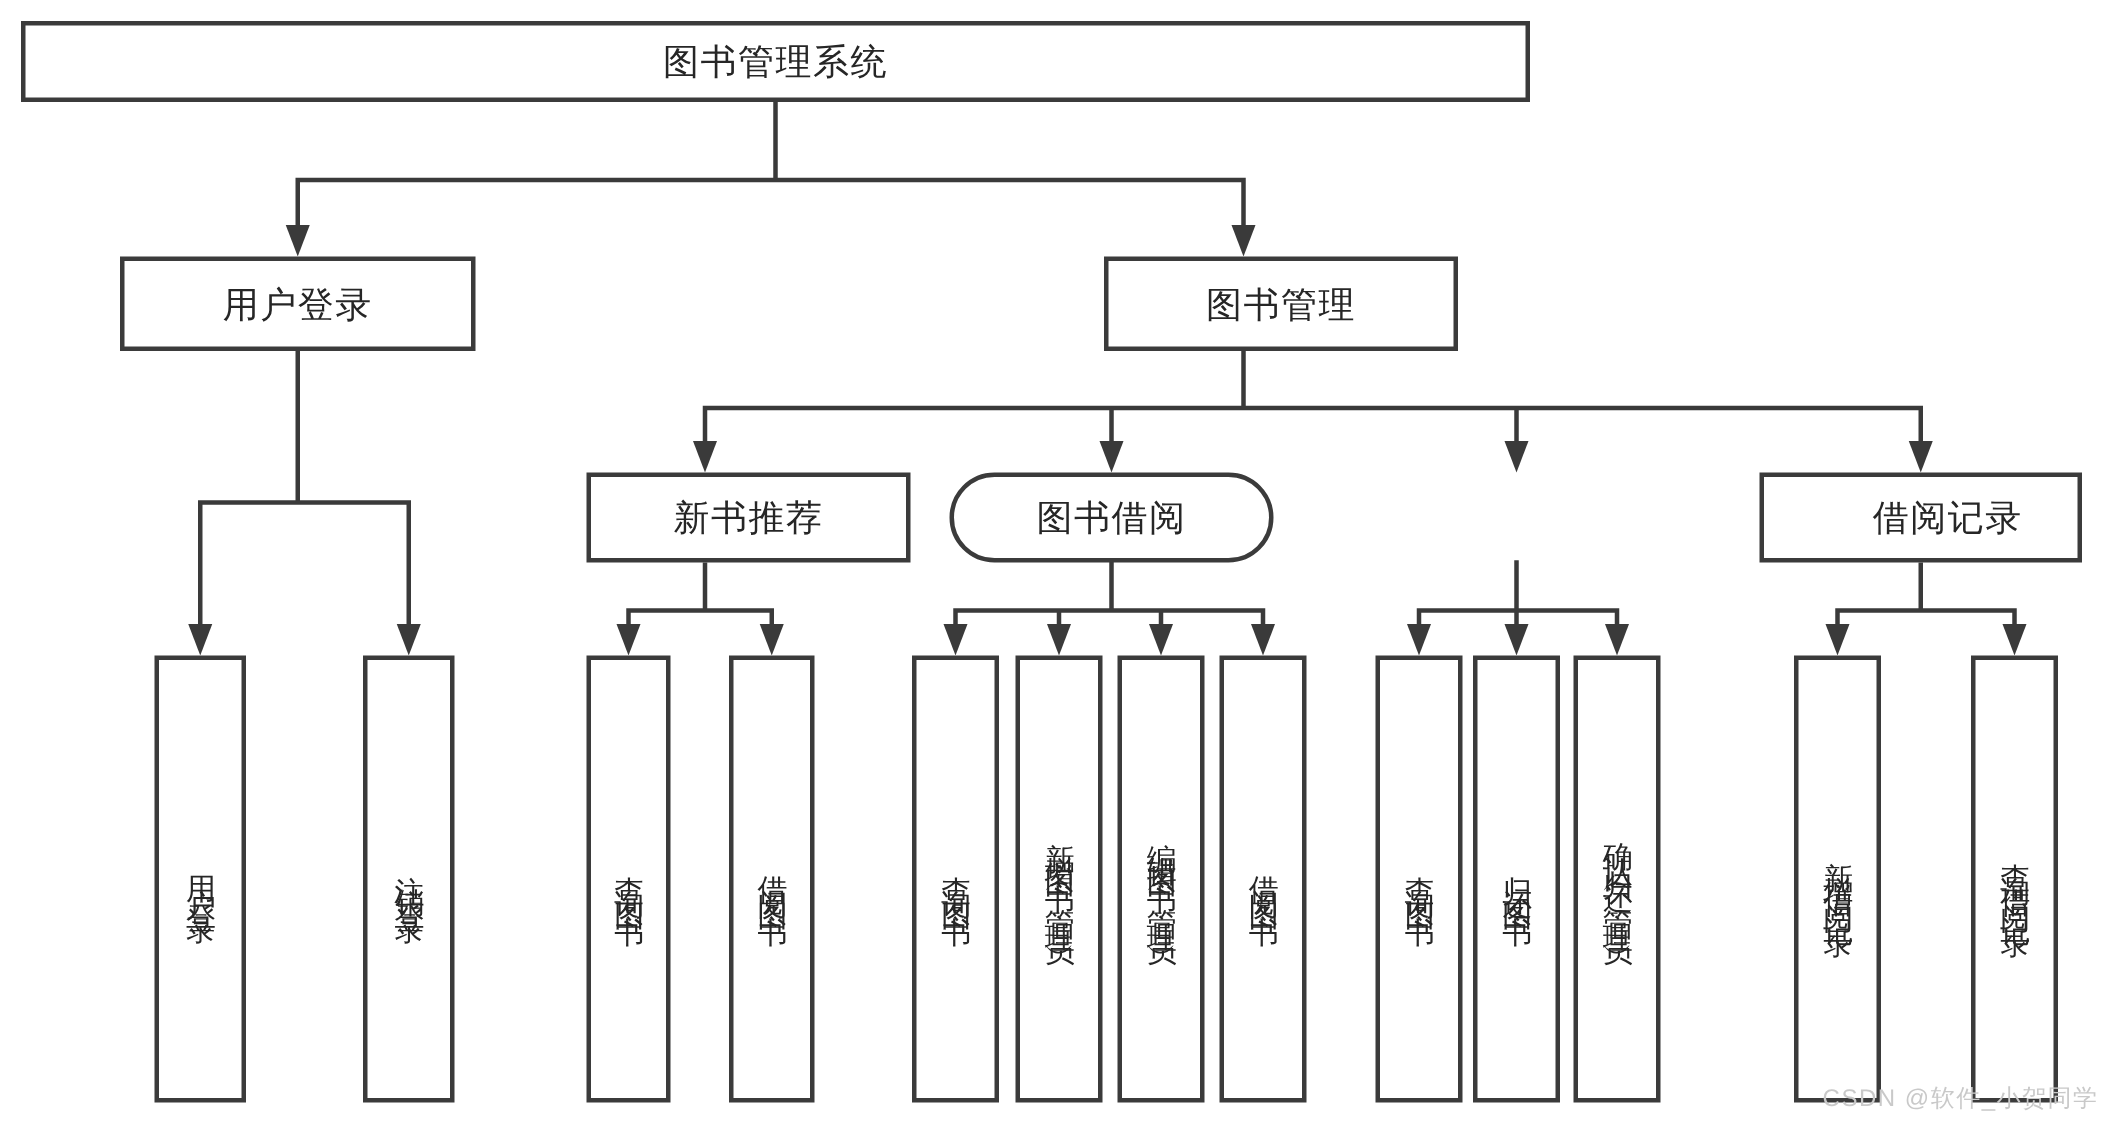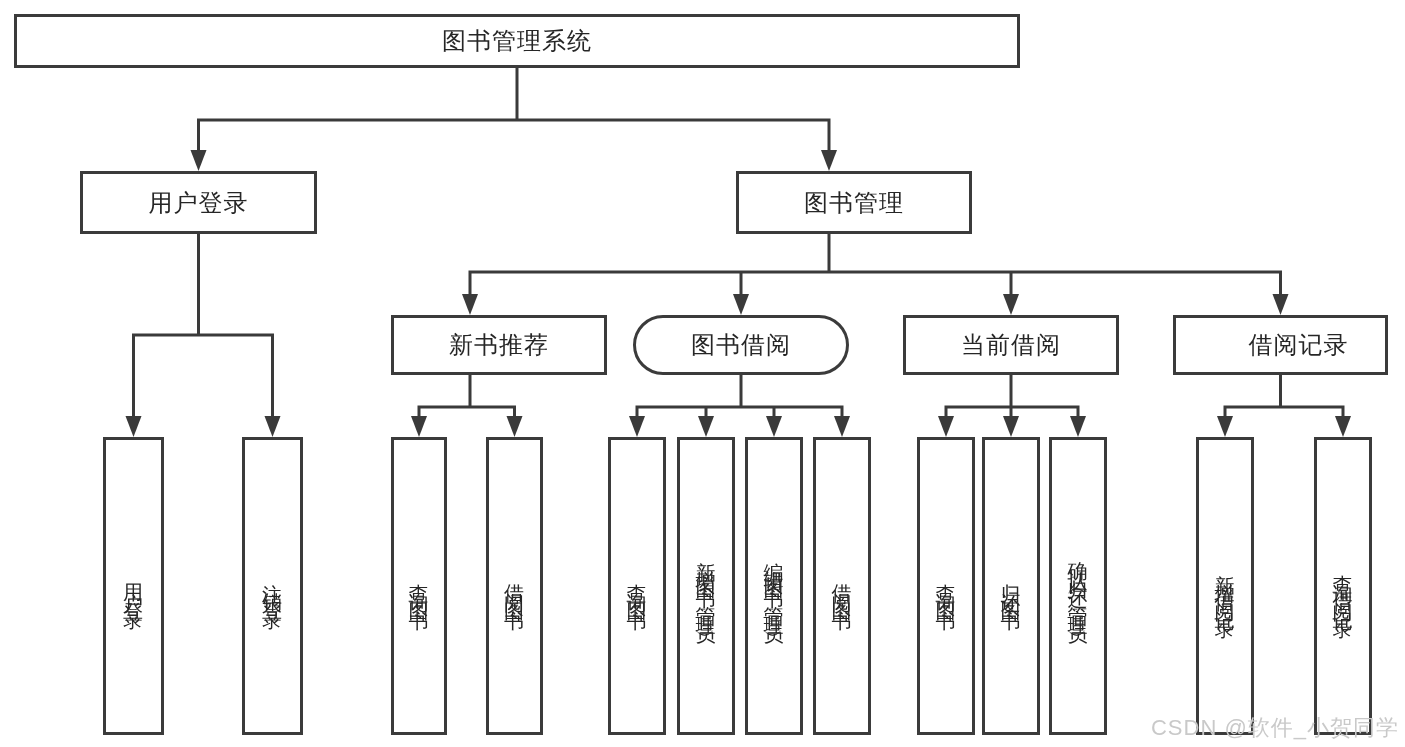--- a/index.html
+++ b/index.html
@@ -44,21 +44,21 @@
     text-orientation: mixed;
     font-size: 20px;
     letter-spacing: 9px;
     white-space: normal;
     line-height: 1;
   }
   .watermark {
     position: absolute;
     right: 6px;
     bottom: 4px;
-    font-size: 22px;
+    font-size: 16px;
     color: #c9c9c9;
     z-index: 3;
     letter-spacing: 1px;
   }
 </style>
 </head>
 <body>
 
 <div class="canvas">
 
@@ -122,23 +122,20 @@
   <div class="box h" style="left:711px; top:171px; width:236px; height:63px;margin-left:25px;">
     <span class="lbl">图书管理</span>
   </div>
 
   <div class="box h" style="left:362px; top:315px; width:216px; height:60px;margin-left:29px;">
     <span class="lbl">新书推荐</span>
   </div>
   <div class="box h" style="left:633px; top:315px; width:216px; height:60px;border-radius:30px;">
     <span class="lbl">图书借阅</span>
   </div>
-  <div class="box h" style="left:903px; top:315px; width:216px; height:60px;">
-    <span class="lbl">当前借阅</span>
-  </div>
   <div class="box h" style="left:1173px; top:315px; width:215px; height:60px;padding-left:36px;">
     <span class="lbl">借阅记录</span>
   </div>
 
   <div class="box leaf" style="left:103px; top:437px; width:61px; height:298px;">
     <span class="lbl">用户登录</span>
   </div>
   <div class="box leaf" style="left:242px; top:437px; width:61px; height:298px;">
     <span class="lbl">注销登录</span>
   </div>

